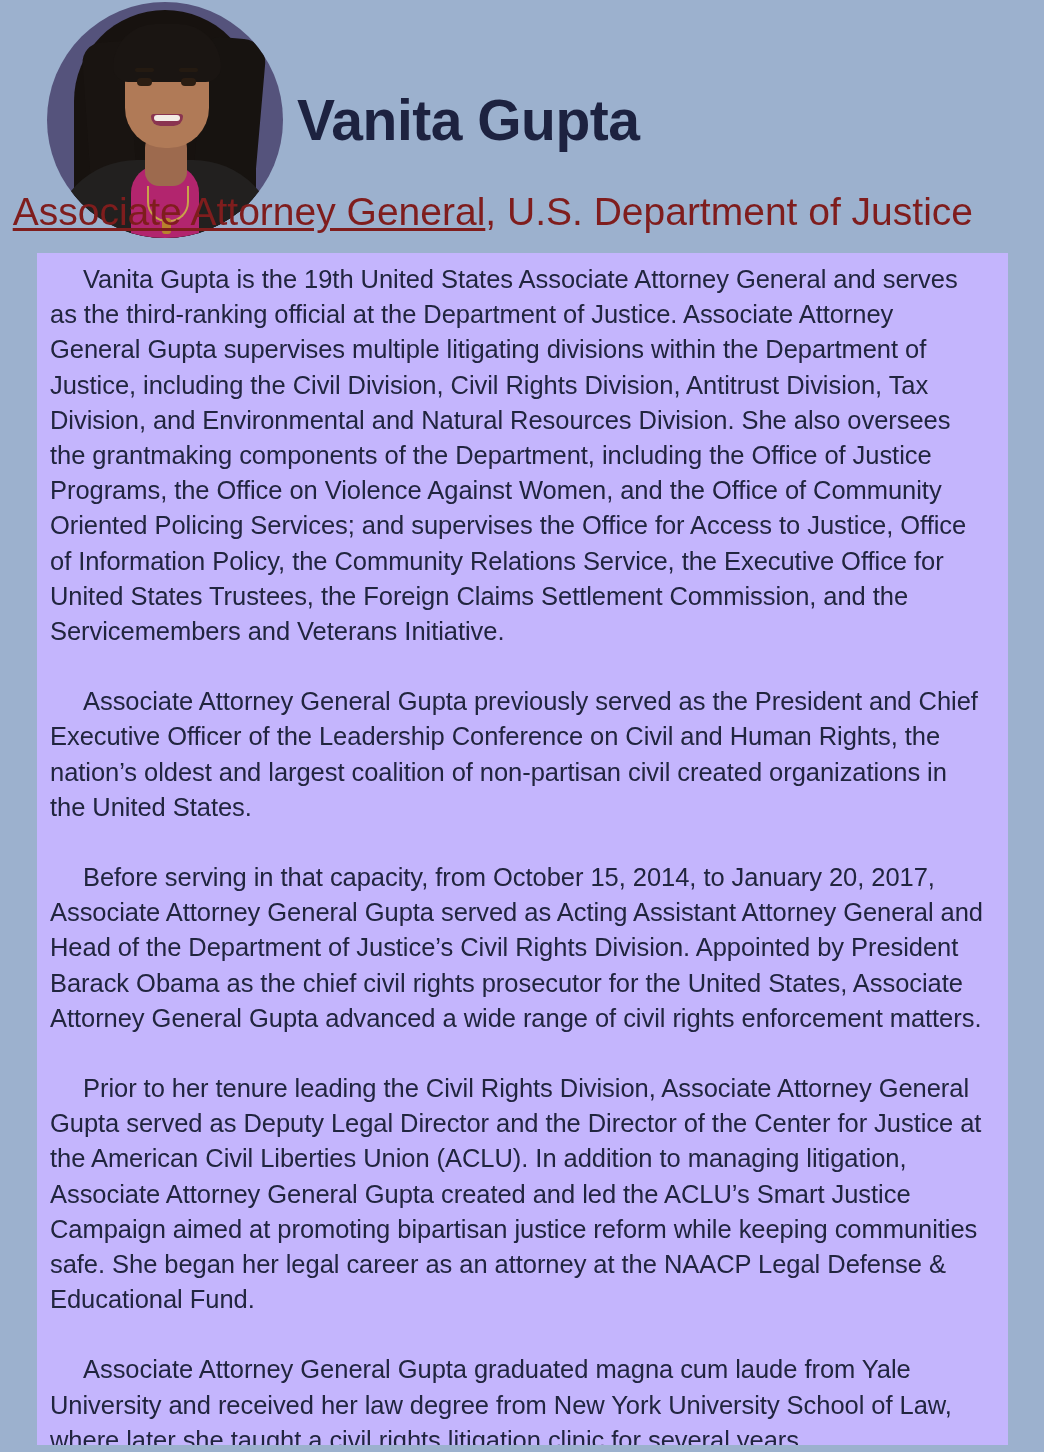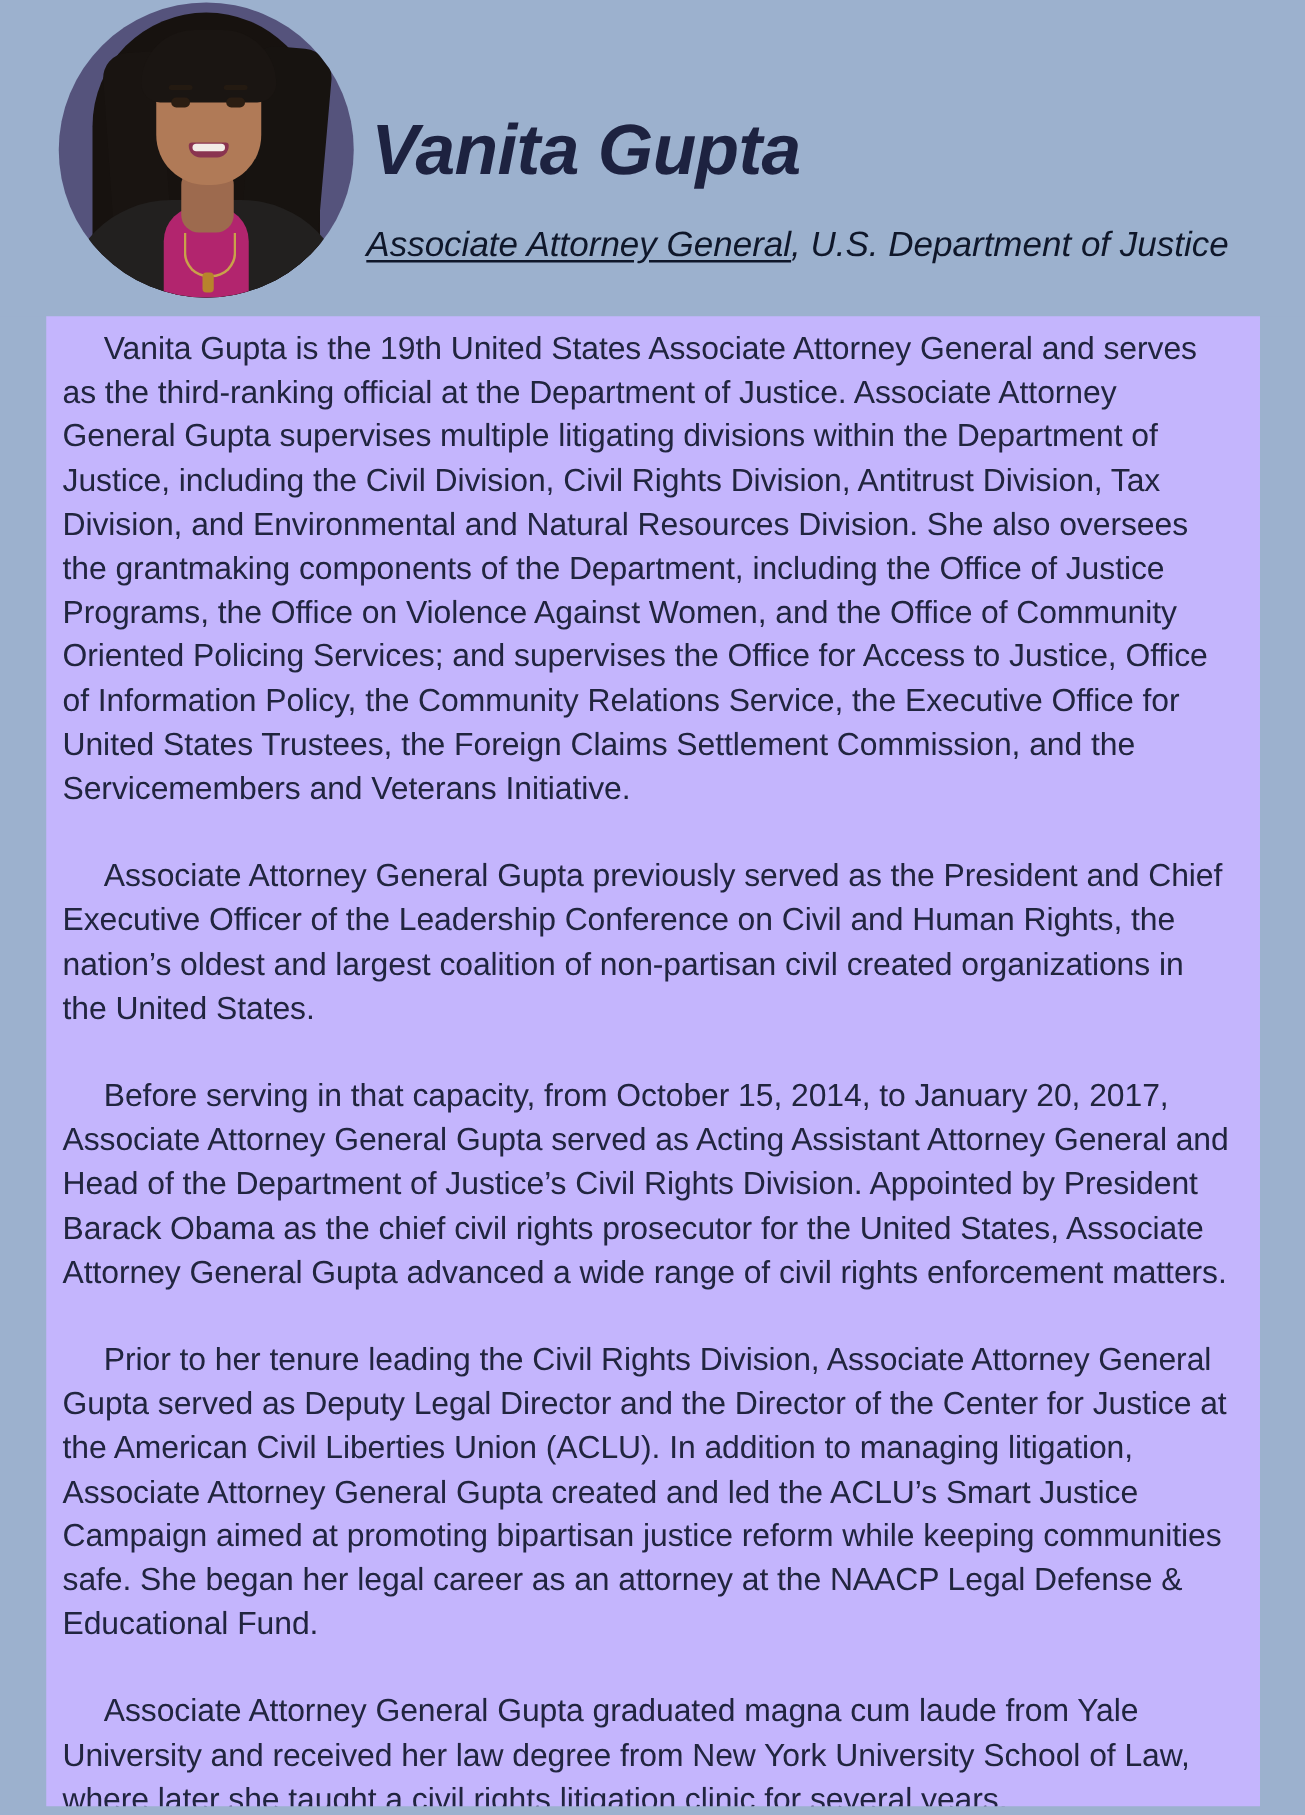--- a/index.html
+++ b/index.html
@@ -172,42 +172,41 @@
     background: #b8832c;
     border-radius: 3px;
   }
 
   .header-text {
     position: absolute;
     left: 297px;
     top: 0;
     right: 40px;
     height: 253px;
-    font-style: italic;
   }
   .person-name {
     position: absolute;
     left: 0;
     top: 92px;
     margin: 0;
     font-size: 57px;
     font-weight: bold;
     line-height: 1;
     letter-spacing: -0.5px;
     color: #1d2240;
     white-space: nowrap;
   }
   .person-title {
     position: absolute;
     right: 15px;
     top: 174px;
-    margin: 6px;
-    font-size: 28px;
+    margin: 16px;
+    font-size: 39px;
     line-height: 1.15;
-    color: #0f172a;
+    color: #7f1d1d;
     white-space: nowrap;
   }
   .person-title .role {
     text-decoration: underline;
     text-underline-offset: 3px;
   }
 
   
   .bio-panel {
     position: absolute;

